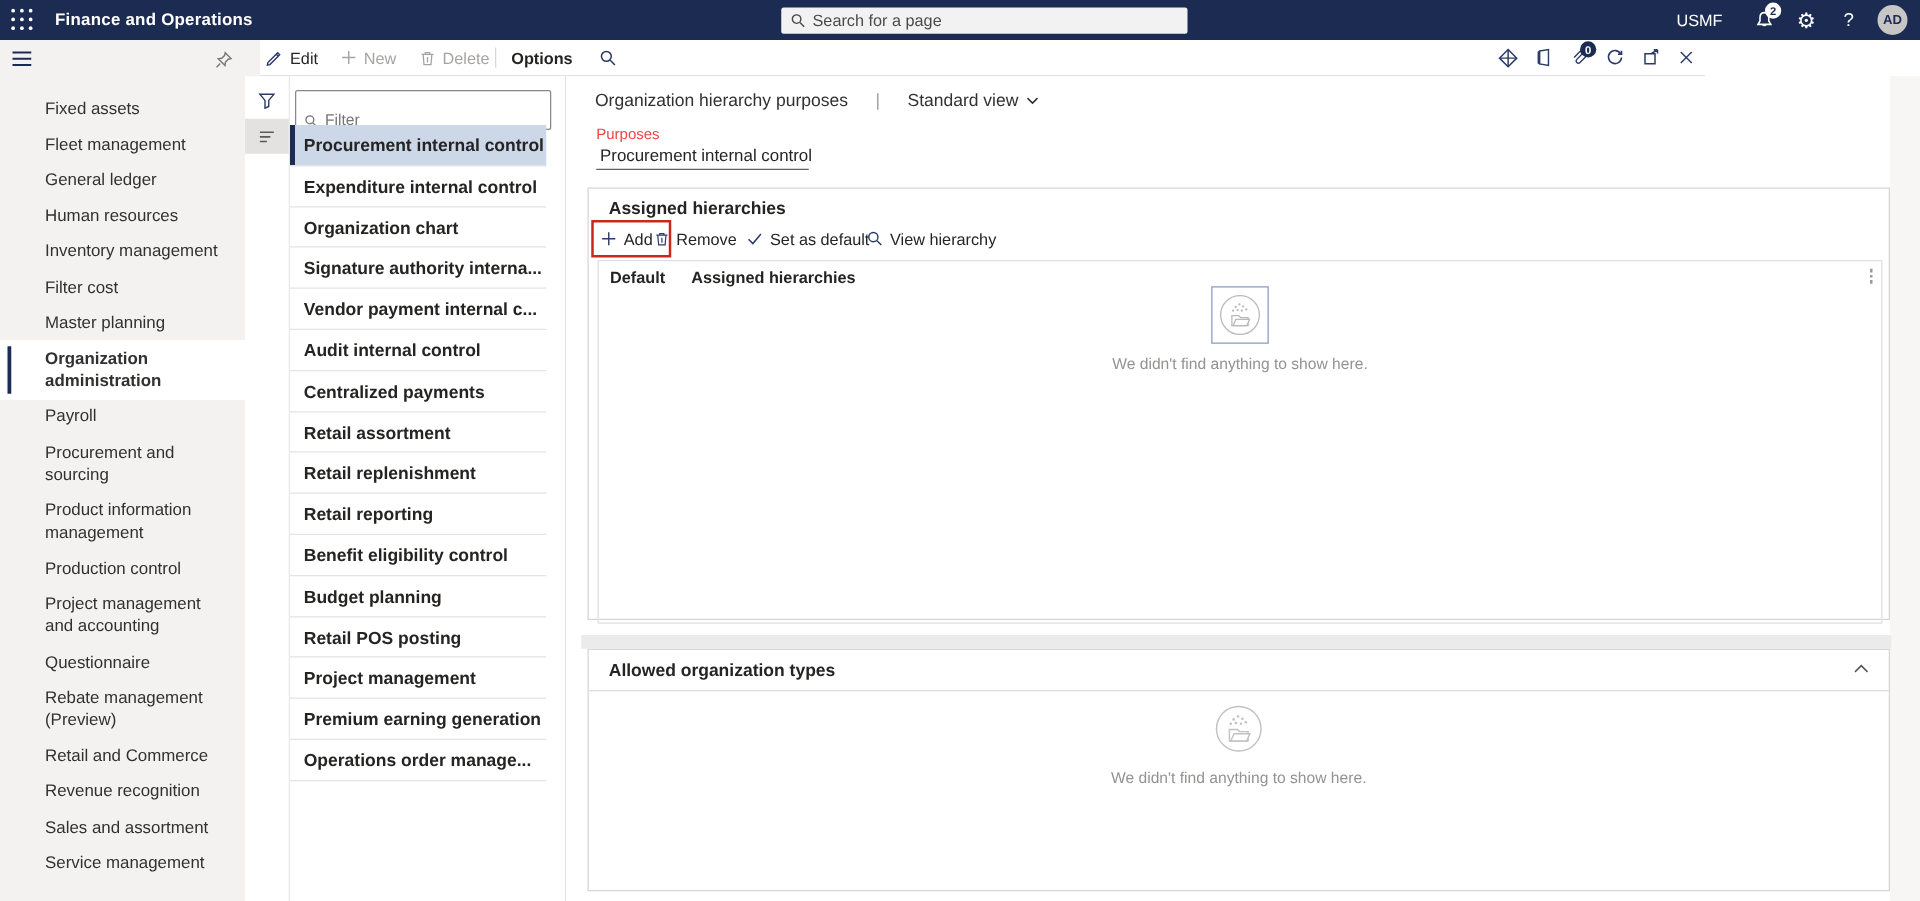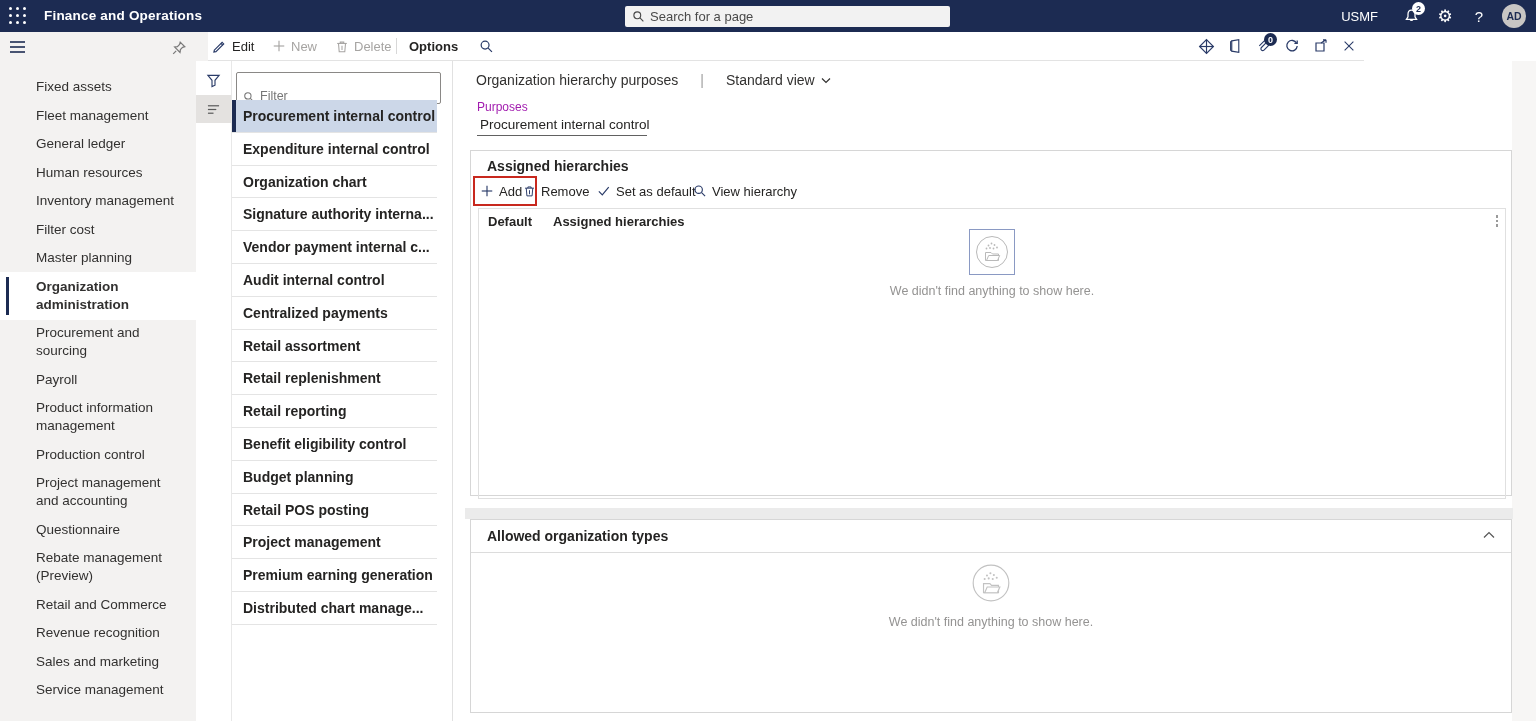--- a/index.html
+++ b/index.html
@@ -59,21 +59,21 @@
     font-size:14px; font-weight:600; color:#252423; padding-left:11px; white-space:nowrap; overflow:hidden; cursor:pointer; }
   .lp-item.selected { background:#ccd7e8; }
   .lp-item.selected::before { content:''; position:absolute; left:0; top:0; bottom:0; width:4px; background:#1c2b52; }
 
   
   .main { position:absolute; left:453px; top:61px; width:1083px; height:660px; background:#fff; }
   .main-gutter { position:absolute; right:0; top:0; width:24px; height:660px; background:#f7f6f5; }
   .pg-title { position:absolute; left:23px; top:11px; font-size:14px; display:flex; align-items:center; gap:22px; }
   .pg-title .pipe { color:#a0a0a0; }
   .viewsel { display:flex; align-items:center; gap:6px; cursor:pointer; }
-  .field-label { position:absolute; left:24px; top:39px; font-size:12px; color:#a21caf; }
+  .field-label { position:absolute; left:24px; top:39px; font-size:12px; color:#ef4444; }
   .field-value { position:absolute; left:27px; top:56px; font-size:13.5px; color:#252423; }
   .field-underline { position:absolute; left:24px; top:74px; width:170px; border-bottom:1px solid #616161; }
 
   .card { position:absolute; left:17px; width:1042px; background:#fff; border:1px solid #d6d6d6; }
   .card1 { top:89px; height:346px; }
   .card-title { position:absolute; left:16px; top:7px; font-size:14px; font-weight:bold; color:#252423; }
   .tb-row { position:absolute; left:0; top:27px; height:26px; width:100%; }
   .tbtn { position:absolute; top:0; height:26px; display:flex; align-items:center; gap:5px; font-size:13px; color:#252423; cursor:pointer; }
   .tbtn svg { stroke:#2a3b68; }
   .hl-red { position:absolute; left:2px; top:25px; width:64px; height:30px; border:2px solid #c8281e; pointer-events:none; }
@@ -250,26 +250,26 @@
       <div class="side-item">
         <span>Filter cost</span>
       </div>
       <div class="side-item">
         <span>Master planning</span>
       </div>
       <div class="side-item selected">
         <span>Organization administration</span>
       </div>
       <div class="side-item">
+        <span>Payroll</span>
+      </div>
+      <div class="side-item">
         <span>Procurement and sourcing</span>
       </div>
       <div class="side-item">
-        <span>Payroll</span>
-      </div>
-      <div class="side-item">
         <span>Product information management</span>
       </div>
       <div class="side-item">
         <span>Production control</span>
       </div>
       <div class="side-item">
         <span>Project management and accounting</span>
       </div>
       <div class="side-item">
         <span>Questionnaire</span>
@@ -277,21 +277,21 @@
       <div class="side-item">
         <span>Rebate management (Preview)</span>
       </div>
       <div class="side-item">
         <span>Retail and Commerce</span>
       </div>
       <div class="side-item">
         <span>Revenue recognition</span>
       </div>
       <div class="side-item">
-        <span>Sales and marketing</span>
+        <span>Sales and assortment</span>
       </div>
       <div class="side-item">
         <span>Service management</span>
       </div>
     </div>
   <div class="side-scroll"></div>
 </div>
 
 <div class="listpanel">
   <div class="lp-strip">
@@ -358,21 +358,21 @@
       <div class="lp-item">
         <span>Retail POS posting</span>
       </div>
       <div class="lp-item">
         <span>Project management</span>
       </div>
       <div class="lp-item">
         <span>Premium earning generation</span>
       </div>
       <div class="lp-item">
-        <span>Distributed chart manage...</span>
+        <span>Operations order manage...</span>
       </div>
     </div>
 </div>
 
 <div class="main">
   <div class="main-gutter"></div>
 
   <div class="pg-title">
     <span>Organization hierarchy purposes</span>
     <span class="pipe">|</span>

